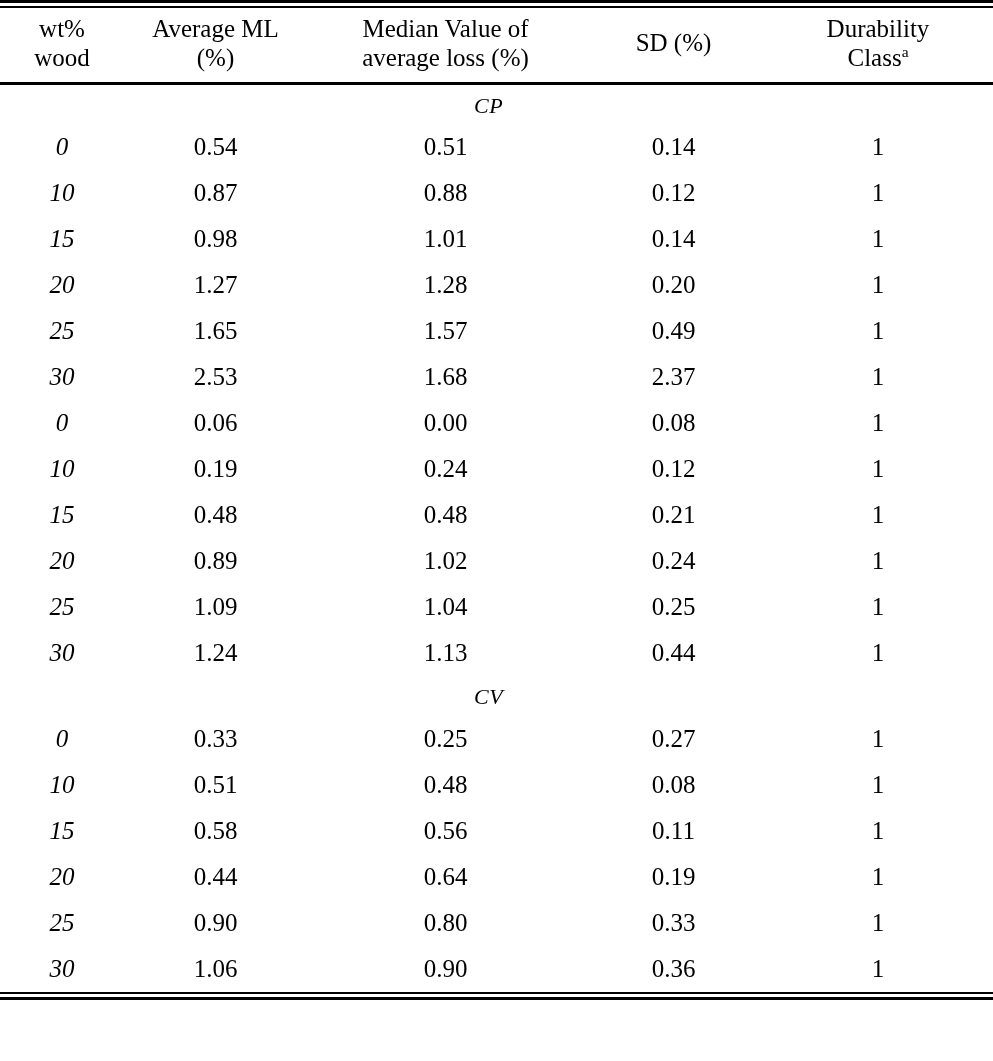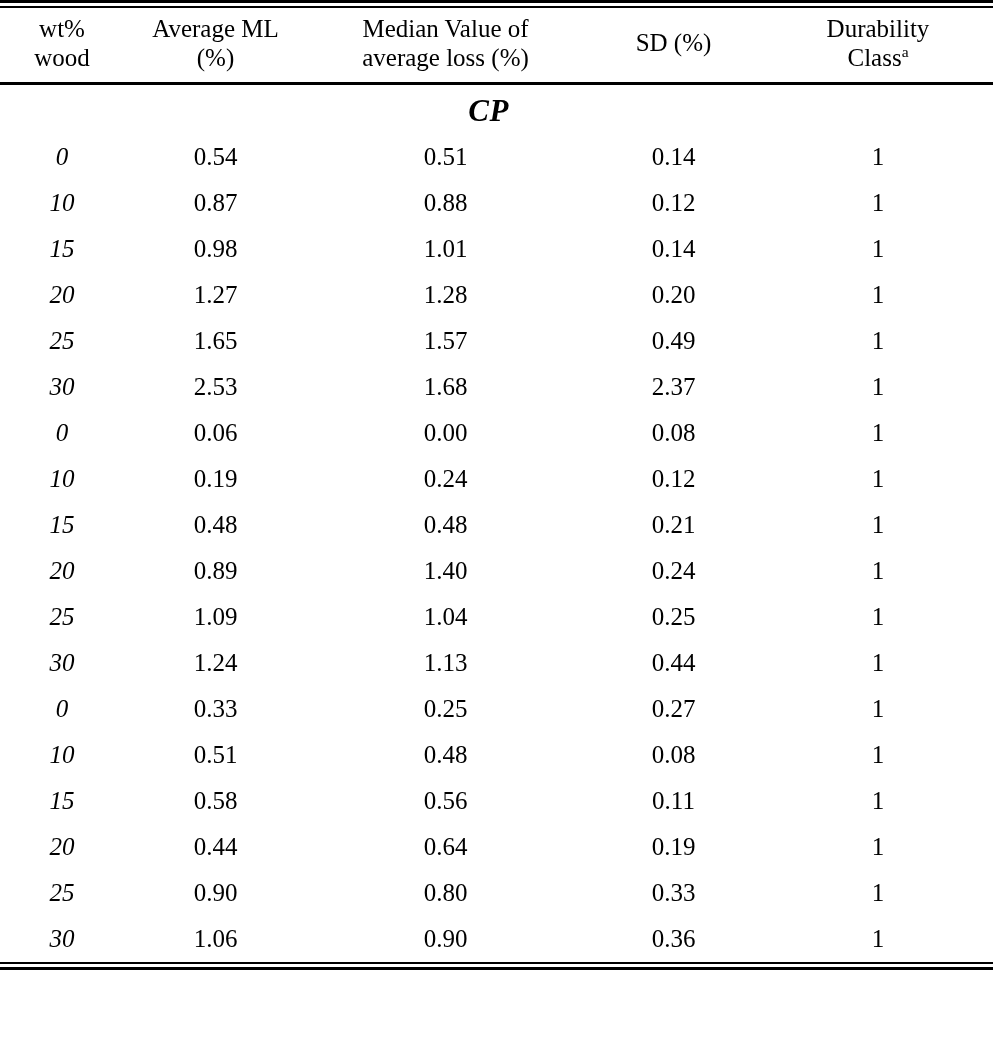--- a/index.html
+++ b/index.html
@@ -80,23 +80,23 @@
   th .hdr-line { display: block; }
   th sup {
     font-size: 0.62em;
     vertical-align: super;
     line-height: 0;
   }
 
   
   tr.section-row td {
     text-align: center;
-    font-weight: bold;
+    font-weight: normal;
     font-style: italic;
-    font-size: 31px;
+    font-size: 22px;
     padding: 9px 16px 6px 0;
     letter-spacing: 0.5px;
   }
 
   
   tbody td {
     text-align: center;
     vertical-align: middle;
     padding: 9px 2px 9px 2px;
     font-size: 25px;
@@ -220,38 +220,41 @@
         <tr>
           <td class="wt-cell">15</td>
           <td>0.48</td>
           <td>0.48</td>
           <td>0.21</td>
           <td>1</td>
         </tr>
         <tr>
           <td class="wt-cell">20</td>
           <td>0.89</td>
-          <td>1.40</td>
+          <td>1.02</td>
           <td>0.24</td>
           <td>1</td>
         </tr>
         <tr>
           <td class="wt-cell">25</td>
           <td>1.09</td>
           <td>1.04</td>
           <td>0.25</td>
           <td>1</td>
         </tr>
         <tr>
           <td class="wt-cell">30</td>
           <td>1.24</td>
           <td>1.13</td>
           <td>0.44</td>
           <td>1</td>
         </tr>
+        <tr class="section-row">
+          <td colspan="5">CV</td>
+        </tr>
         <tr>
           <td class="wt-cell">0</td>
           <td>0.33</td>
           <td>0.25</td>
           <td>0.27</td>
           <td>1</td>
         </tr>
         <tr>
           <td class="wt-cell">10</td>
           <td>0.51</td>

